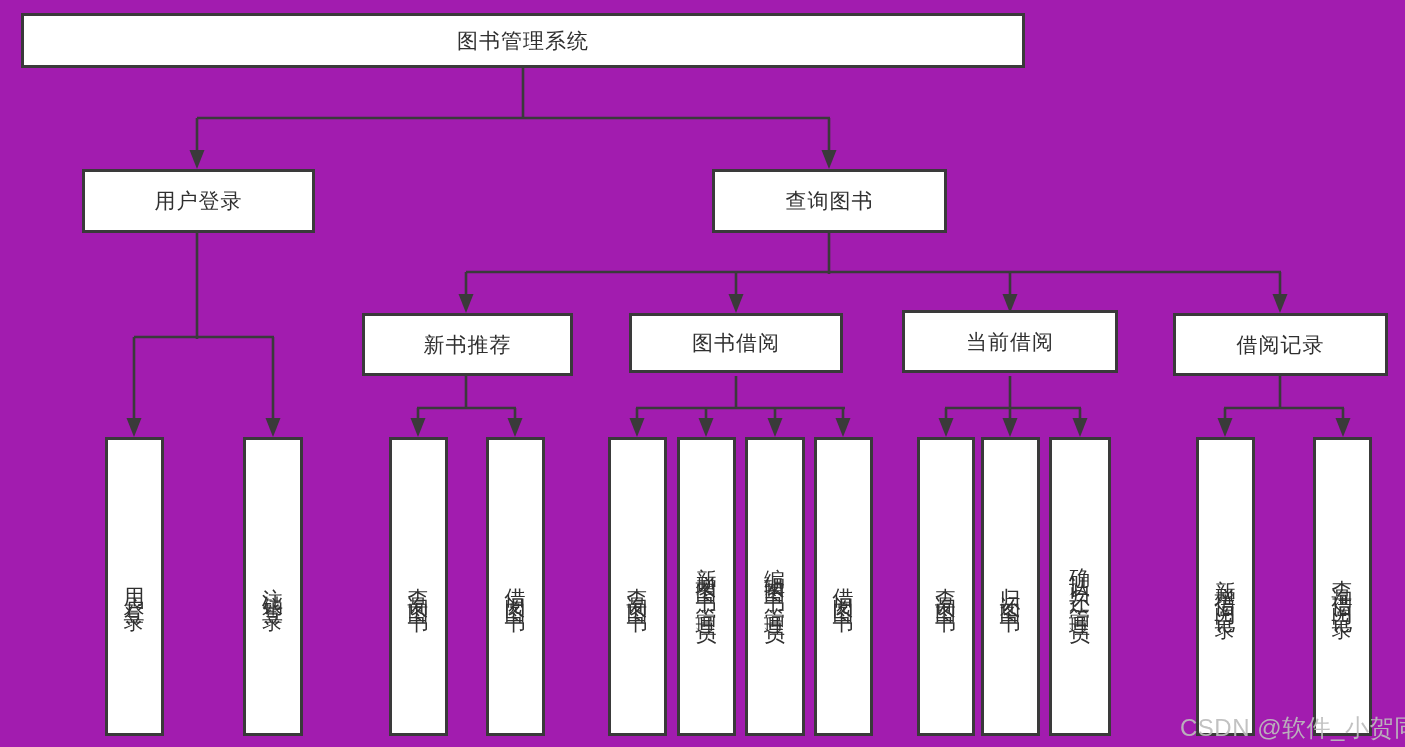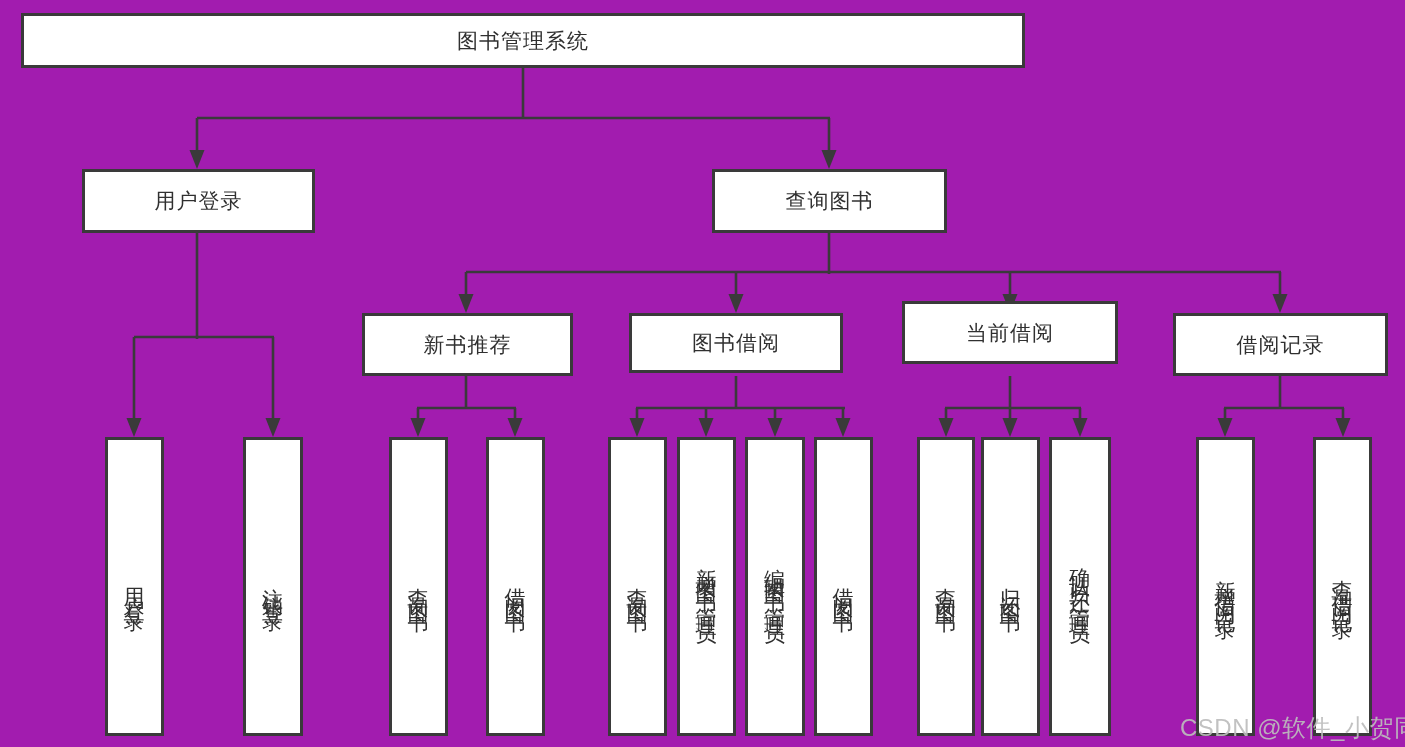--- a/index.html
+++ b/index.html
@@ -117,21 +117,21 @@
   <div class="box" style="left:712px;top:169px;width:235px;height:64px">
     <span class="hlabel">查询图书</span>
   </div>
 
   <div class="box" style="left:362px;top:313px;width:211px;height:63px">
     <span class="hlabel">新书推荐</span>
   </div>
   <div class="box" style="left:629px;top:313px;width:214px;height:60px">
     <span class="hlabel">图书借阅</span>
   </div>
-  <div class="box" style="left:902px;top:301px;width:216px;height:63px">
+  <div class="box" style="left:902px;top:310px;width:216px;height:63px">
     <span class="hlabel">当前借阅</span>
   </div>
   <div class="box" style="left:1173px;top:313px;width:215px;height:63px">
     <span class="hlabel">借阅记录</span>
   </div>
 
   <div class="box vbox" style="left:105px;top:437px;width:59px;height:299px">
     <span class="vlabel">用户登录</span>
   </div>
   <div class="box vbox" style="left:243px;top:437px;width:60px;height:299px">

